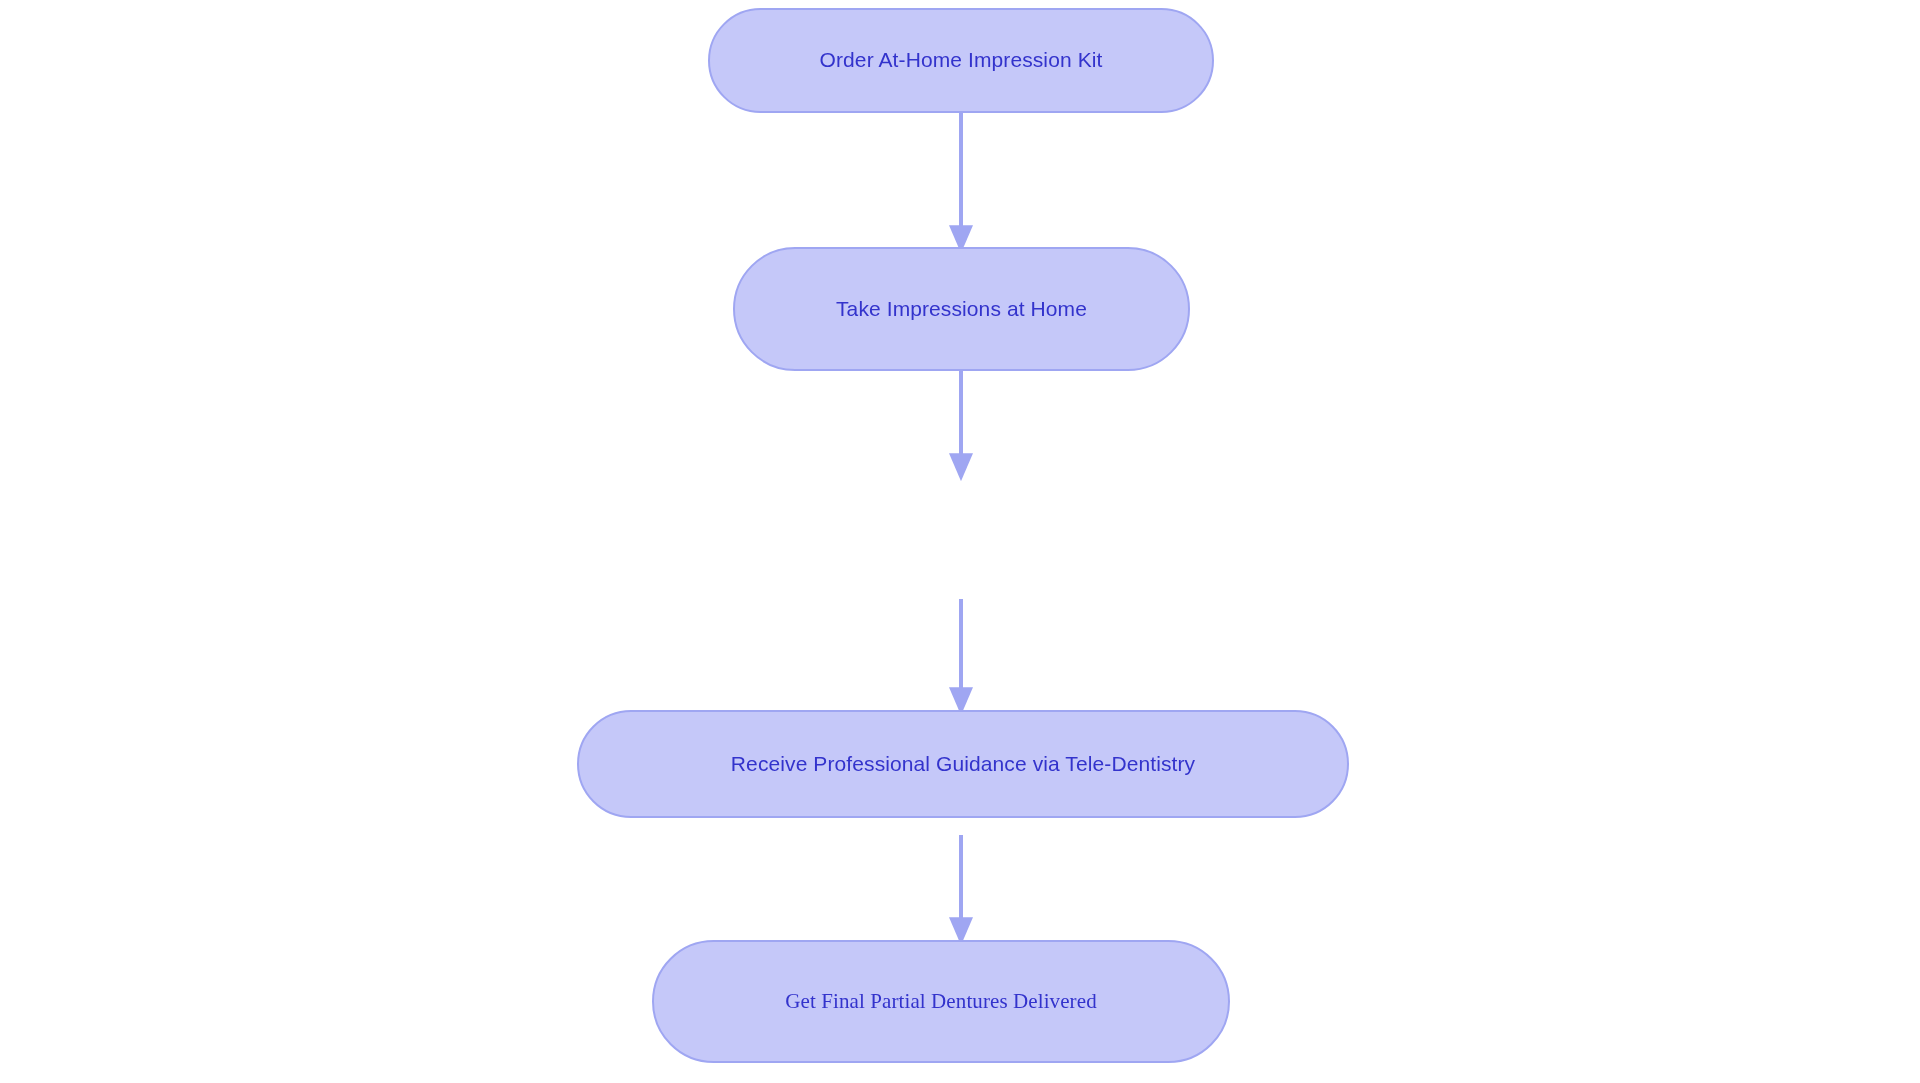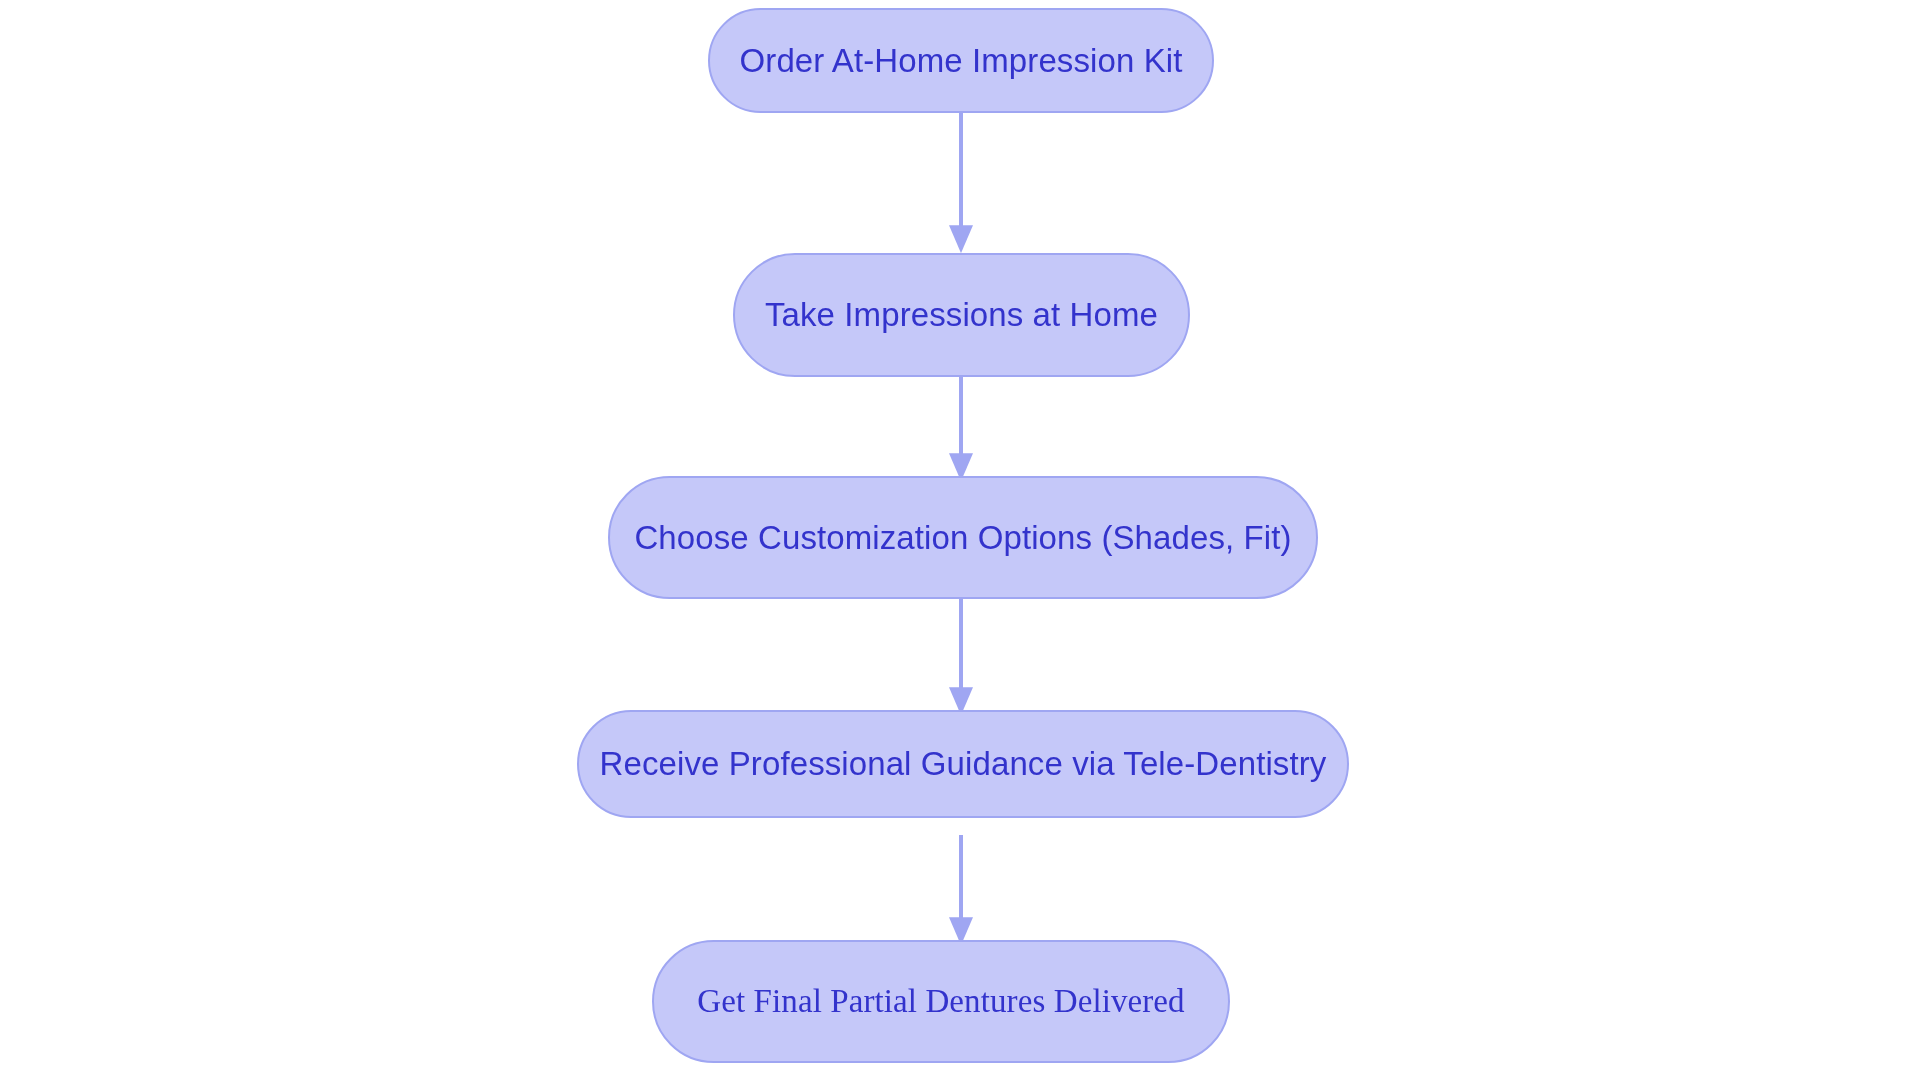--- a/index.html
+++ b/index.html
@@ -34,30 +34,30 @@
     display: flex;
     align-items: center;
     justify-content: center;
     background: #c5c8f9;
     border: 2px solid #9fa6f2;
     border-radius: 9999px;
     text-align: center;
   }
   .node-label {
     color: #3333cc;
-    font-size: 33px;
+    font-size: 21px;
     font-weight: 400;
     line-height: 1.15;
     letter-spacing: 0.1px;
     white-space: nowrap;
     padding: 0 34px;
   }
   
   .node-1 { left: 708px;  top: 8px;    width: 506px;  height: 105px; }
-  .node-2 { left: 733px;  top: 253px;  width: 457px;  height: 124px; }
+  .node-2 { left: 733px;  top: 247px;  width: 457px;  height: 124px; }
   .node-3 { left: 608px;  top: 476px;  width: 710px;  height: 123px; }
   .node-4 { left: 577px;  top: 710px;  width: 772px;  height: 108px; }
   .node-5 { left: 652px;  top: 940px;  width: 578px;  height: 123px; font-family: Liberation Serif, serif; }
 </style>
 </head>
 <body>
 
 <div id="flow-canvas">
 
   <svg class="edge-layer" viewBox="0 0 1920 1083" width="1920" height="1083" xmlns="http://www.w3.org/2000/svg">
@@ -85,23 +85,20 @@
   </svg>
 
   <div class="node node-1">
     <span class="node-label">Order At-Home Impression Kit</span>
   </div>
 
   <div class="node node-2">
     <span class="node-label">Take Impressions at Home</span>
   </div>
 
-  <div class="node node-3">
-    <span class="node-label">Choose Customization Options (Shades, Fit)</span>
-  </div>
 
   <div class="node node-4">
     <span class="node-label">Receive Professional Guidance via Tele-Dentistry</span>
   </div>
 
   <div class="node node-5">
     <span class="node-label">Get Final Partial Dentures Delivered</span>
   </div>
 
 </div>

